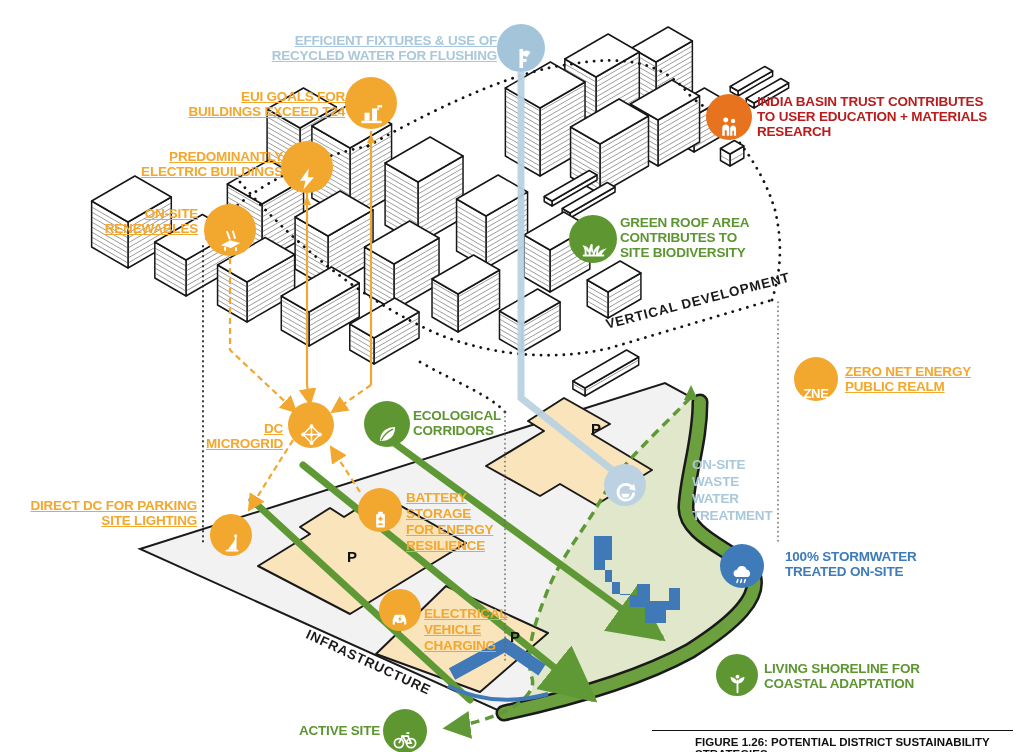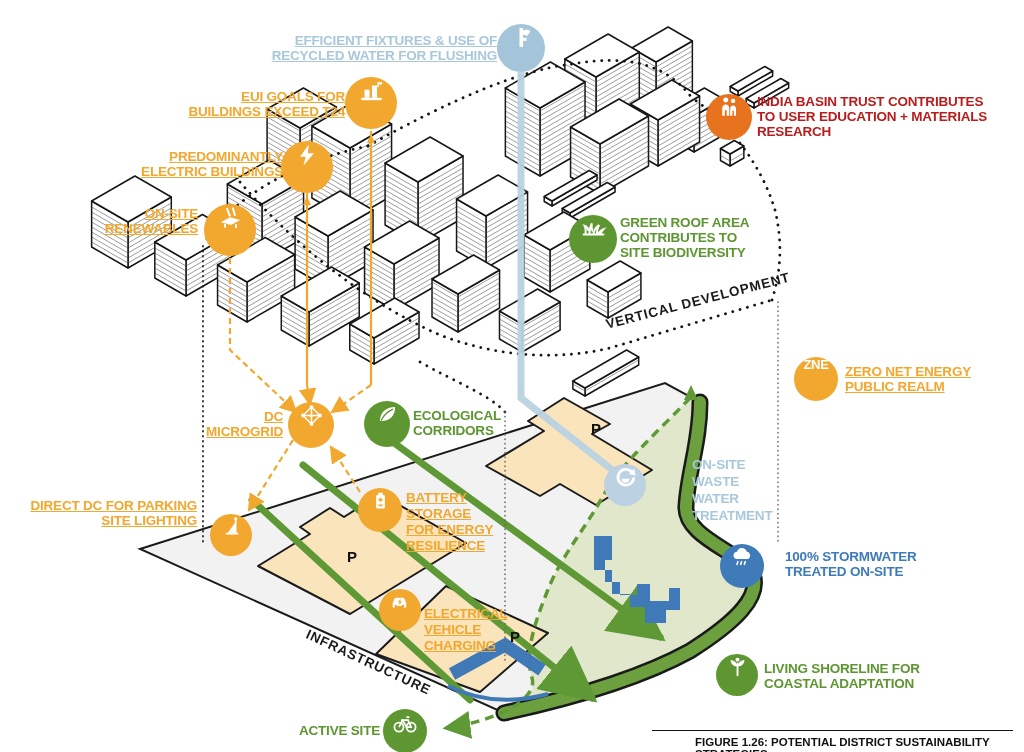--- a/index.html
+++ b/index.html
@@ -5,21 +5,21 @@
   html,body{margin:0;padding:0;background:#fff;}
   #stage{position:relative;width:1024px;height:752px;background:#fff;overflow:hidden;
          font-family:"Liberation Sans",sans-serif;}
   #diagram{position:absolute;left:0;top:0;}
   .lbl{position:absolute;font-weight:700;font-size:13.5px;line-height:15px;
        letter-spacing:-0.2px;white-space:pre-line;z-index:4;}
   .ra{text-align:right;}
   .c-yellow{color:#F2A72E;text-decoration:underline;} .c-orange{color:#b91c1c;} .c-green{color:#5D9631;}
   .c-lblue{color:#A9C8DB;} .c-blue{color:#3E7BB8;}
   .rot{transform-origin:left center;letter-spacing:0.8px;color:#1A1A1A;font-size:13.5px;white-space:nowrap;}
-  .icn{position:absolute;border-radius:50%;display:flex;align-items:flex-start;justify-content:center;
+  .icn{position:absolute;border-radius:50%;display:flex;align-items:flex-end;justify-content:center;
        transform:translate(-50%,-50%);z-index:5;}
   .bg-yellow{background:#F2A72E;} .bg-orange{background:#E8731F;} .bg-green{background:#5E9731;}
   .bg-lblue{background:#A3C4D9;} .bg-pblue{background:#BCD2E2;} .bg-blue{background:#3E7BB8;}
   .pmark{position:absolute;transform:translate(-50%,-50%);font-weight:700;font-size:15px;color:#111;z-index:4;}
   .znetxt{color:#fff;font-weight:700;font-size:13px;letter-spacing:-0.3px;}
   .caption{position:absolute;font-weight:700;font-size:11.5px;color:#111;letter-spacing:0;z-index:4;padding-left:43px;}
   .capline{position:absolute;border-top:1.5px solid #111;z-index:4;}
   .bf{fill:#fff;stroke:#161616;stroke-width:1.5;stroke-linejoin:round;}
   .fl line{stroke:#4a4a4a;stroke-width:0.55;}
 </style>
@@ -621,21 +621,21 @@
 <div class="lbl ra c-yellow" style="top:206px;right:826px;">ON-SITE
 RENEWABLES</div>
 <div class="lbl c-orange" style="top:94px;left:757px;">INDIA BASIN TRUST CONTRIBUTES
 TO USER EDUCATION + MATERIALS
 RESEARCH</div>
 <div class="lbl c-green" style="top:215px;left:620px;">GREEN ROOF AREA
 CONTRIBUTES TO
 SITE BIODIVERSITY</div>
 <div class="lbl c-yellow" style="top:364px;left:845px;">ZERO NET ENERGY
 PUBLIC REALM</div>
-<div class="lbl ra c-yellow" style="top:409px;right:741px;">DC
+<div class="lbl ra c-yellow" style="top:421px;right:741px;">DC
 MICROGRID</div>
 <div class="lbl c-green" style="top:408px;left:413px;">ECOLOGICAL
 CORRIDORS</div>
 <div class="lbl c-lblue" style="top:456px;left:692px;line-height:17px;">ON-SITE
 WASTE
 WATER
 TREATMENT</div>
 <div class="lbl c-yellow" style="top:490px;left:406px;line-height:16px;">BATTERY
 STORAGE
 FOR ENERGY

